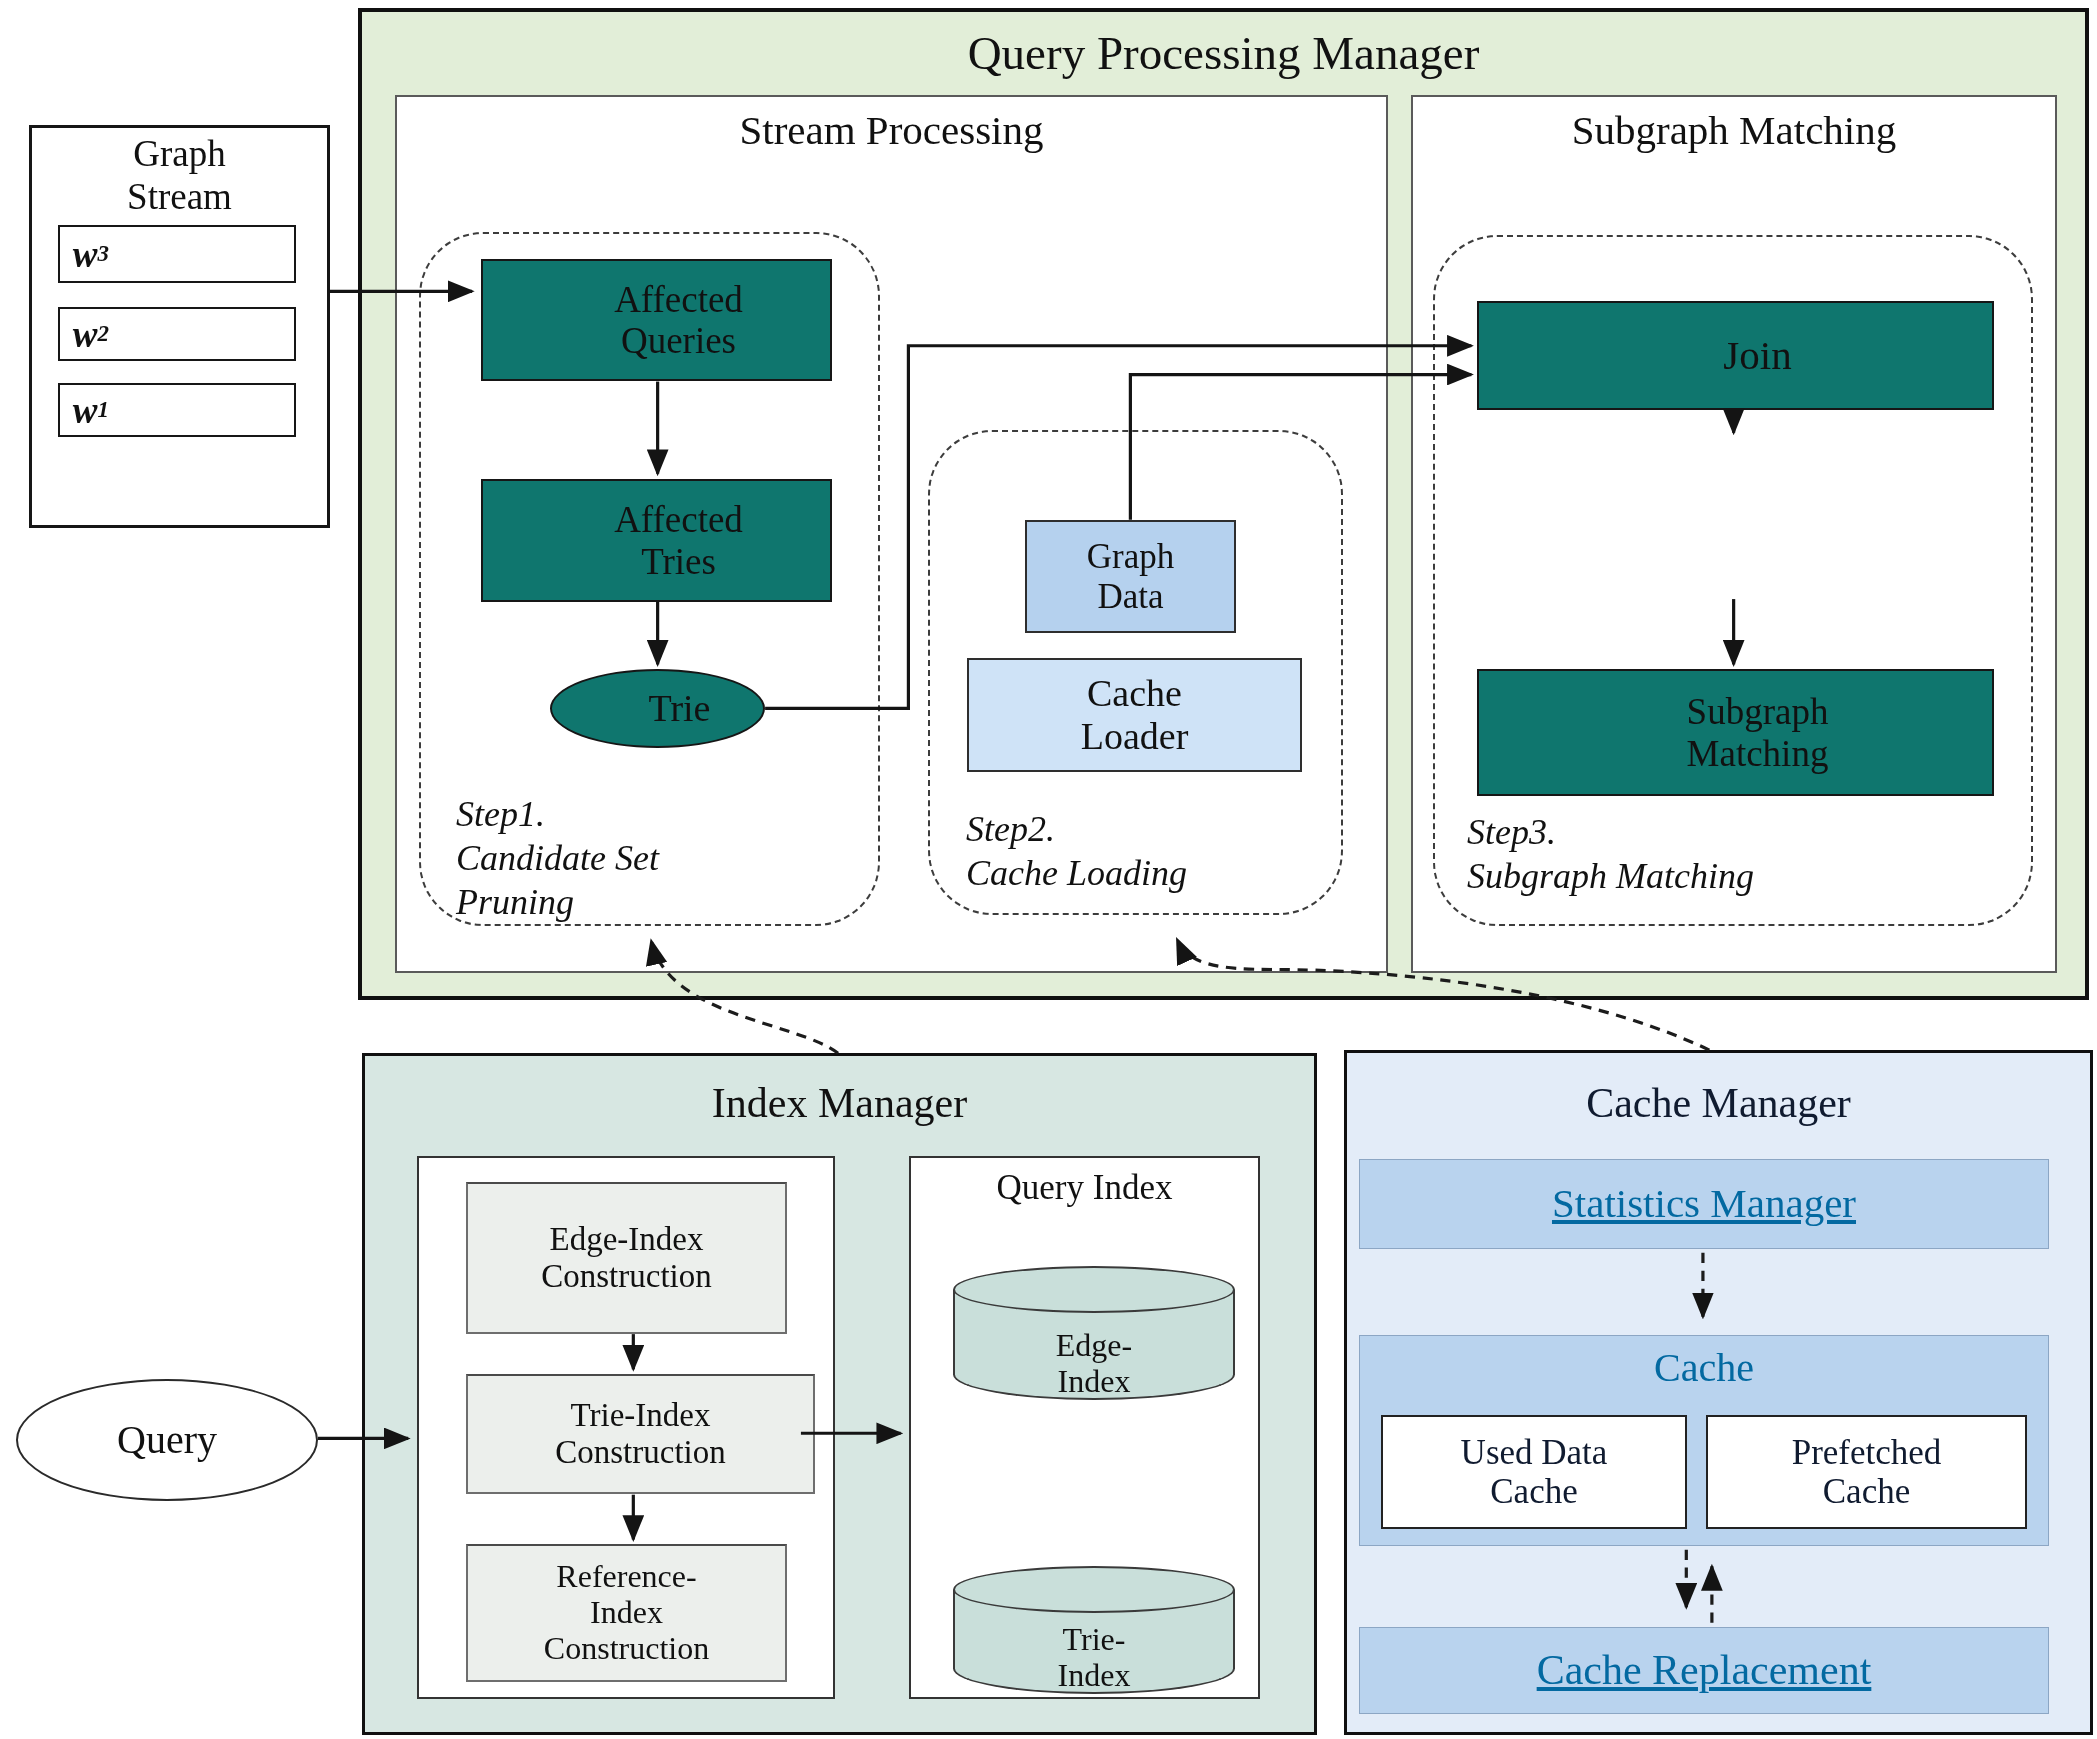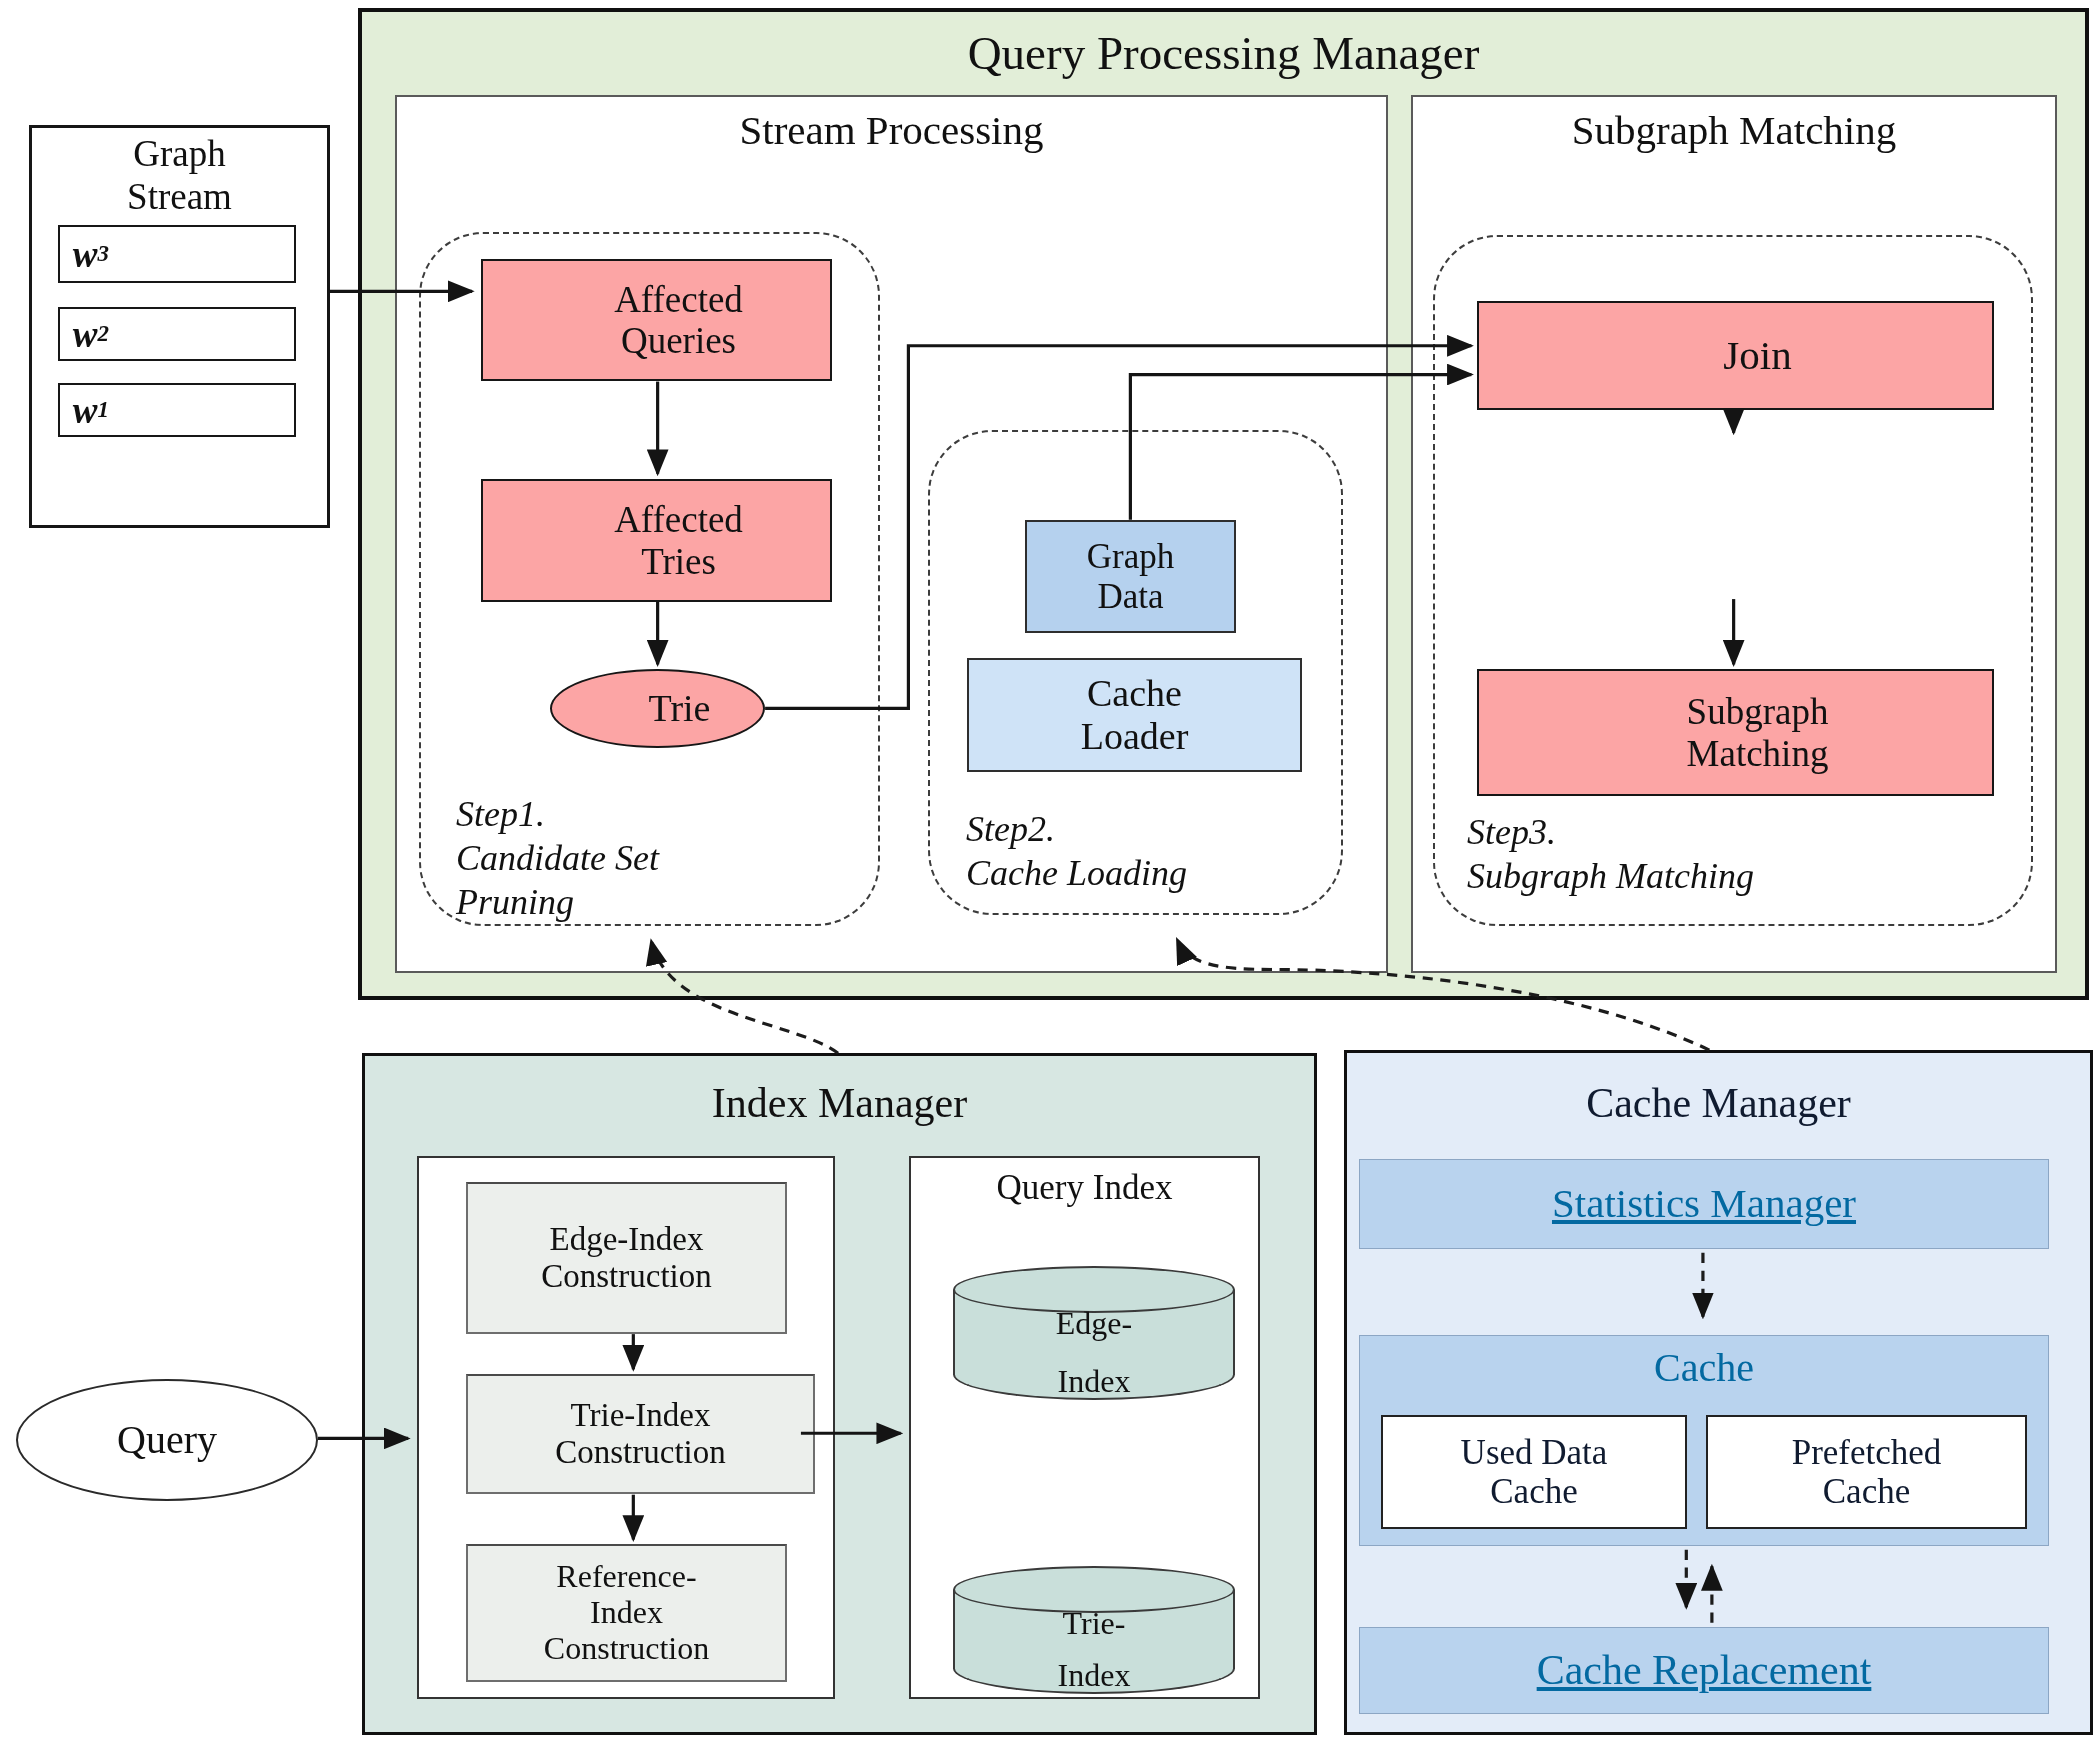--- a/index.html
+++ b/index.html
@@ -17,21 +17,21 @@
   .qpm{left:358px; top:7.7px; width:1731px; height:992px; background:#e2eed8; border:4.5px solid #101010; z-index:1;}
   .qpm-title{top:14px; font-size:47px;}
   .sp-panel{left:395px; top:95px; width:993px; height:878px; background:#ffffff; border:2.6px solid #5a5a5a; z-index:2;}
   .sm-panel{left:1411px; top:95px; width:646px; height:878px; background:#ffffff; border:2.6px solid #5a5a5a; z-index:2;}
   .sp-title,.sm-title{top:9px; font-size:41px;}
   .dashbox{border:2.6px dashed #3c3c3c; border-radius:64px; background:transparent; z-index:3;}
   .step1-dash{left:419px; top:232px; width:461px; height:694px;}
   .step2-dash{left:928px; top:430px; width:415px; height:485px;}
   .step3-dash{left:1433px; top:235px; width:600px; height:691px;}
 
-  .wbox{background:#fca5a5; border:2.6px solid #161616; z-index:4;padding-left:44px;}
+  .wbox{background:#0f766e; border:2.6px solid #161616; z-index:4;padding-left:44px;}
   .aq-box{left:481px; top:259px; width:351px; height:122px; font-size:37px;}
   .at-box{left:481px; top:479px; width:351px; height:123px; font-size:37px;}
   .trie-ell{left:550px; top:669px; width:215px; height:79px; border-radius:50%; font-size:38px; z-index:4;}
   .join-box{left:1477px; top:301px; width:517px; height:109px; font-size:41px;}
   .cmv-box{left:1477px; top:437px; width:517px; height:162px; font-size:37px;}
   .smb-box{left:1477px; top:669px; width:517px; height:127px; font-size:37px;}
 
   .cached-box{left:1025px; top:520px; width:211px; height:113px; background:#b5d1ee; border:2.6px solid #2e2e2e; font-size:35px; z-index:4;}
   .loader-box{left:967px; top:658px; width:335px; height:114px; background:#cfe3f7; border:2.6px solid #2e2e2e; font-size:38px; z-index:4;}
 
@@ -60,21 +60,21 @@
   .tic-box{left:466px; top:1374px; width:349px; height:120px;}
   .ric-box{left:466px; top:1544px; width:321px; height:138px; font-size:32px;}
   .qi-box{left:909px; top:1156px; width:351px; height:543px; background:#ffffff; border:2.6px solid #333; z-index:2;}
   .qi-title{top:10.2px; font-size:35px;}
   .query-ell{left:16px; top:1379px; width:302px; height:122px; background:#ffffff; border:2.6px solid #2a2a2a; border-radius:50%; font-size:40px; z-index:3;}
 
   
   .cyl{position:absolute; z-index:3;}
   .cyl .ctop{position:absolute; left:0; right:0; top:0; height:47px; background:#c9dfda; border:2.6px solid #3a3a3a; border-radius:50%; box-sizing:border-box; z-index:2;}
   .cyl .cbody{position:absolute; left:0; right:0; top:24px; bottom:0; background:#c9dfda; border:2.6px solid #3a3a3a; border-top:none; border-radius:0 0 50% 50% / 0 0 25.6px 25.6px; box-sizing:border-box; z-index:1;}
-  .cyl .clabel{position:absolute; left:0; right:0; top:40px; bottom:0; z-index:3; display:flex; flex-direction:column; align-items:center; justify-content:space-between; font-size:32px; line-height:1.12; text-align:center;}
+  .cyl .clabel{position:absolute; left:0; right:0; top:40px; bottom:0; z-index:3; display:flex; flex-direction:column; align-items:center; justify-content:flex-end; font-size:32px; line-height:1.12; text-align:center;}
   .cyl .clabel span{display:block;}
   .cyl1{left:953px; top:1266px; width:282px; height:134px;}
   .cyl2{left:953px; top:1406px; width:282px; height:131px;}
   .cyl3{left:953px; top:1566px; width:282px; height:128px;}
 
   
   .cm-box{left:1344px; top:1050px; width:749px; height:685px; background:#e3ecf8; border:3.8px solid #101010; z-index:1; color:#101b30;}
   .cm-title{top:25.6px; font-size:42px;}
   .bluebox{background:#b9d3ee; border:1.9px solid #8ca6c4; z-index:2; color:#0369a1;text-decoration:underline;}
   .stats-box{left:1359px; top:1159px; width:690px; height:90px; font-size:41px;}

